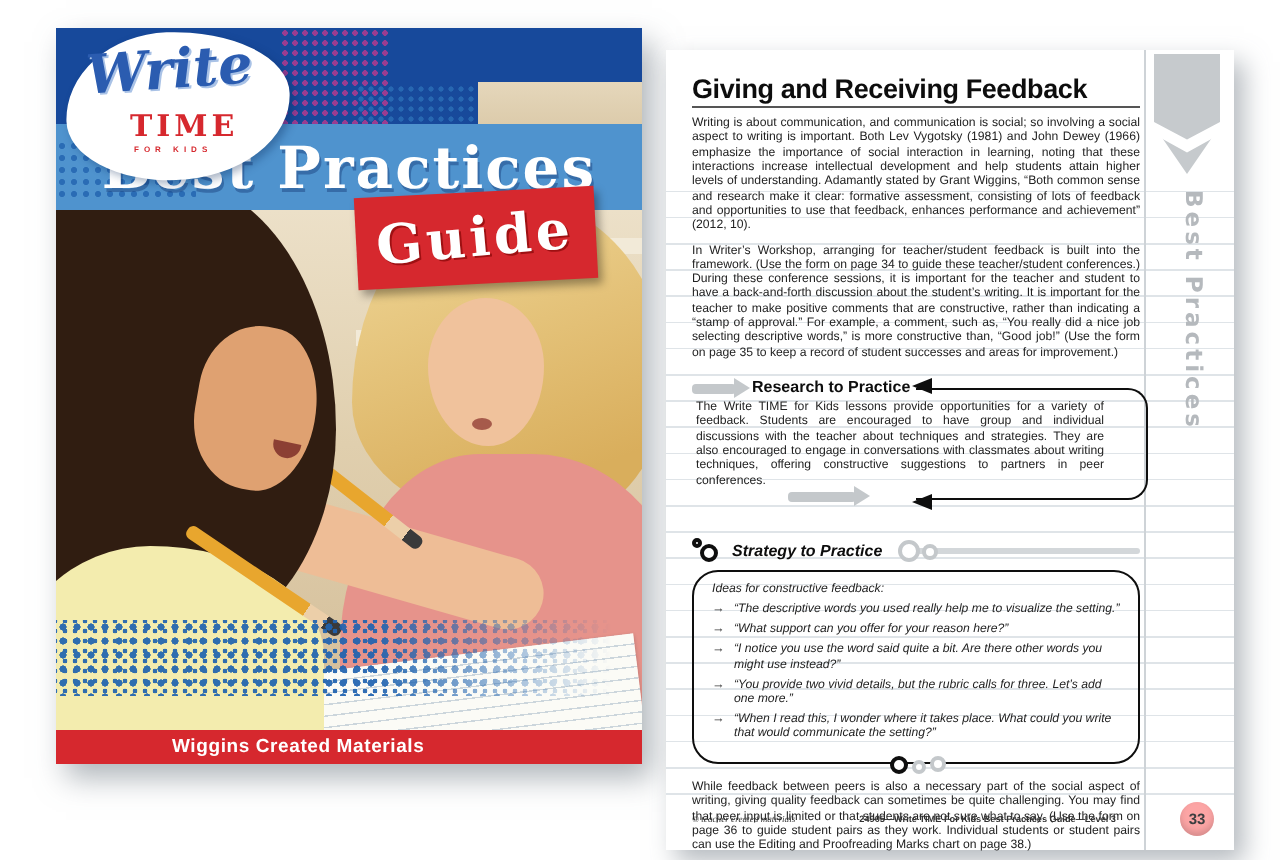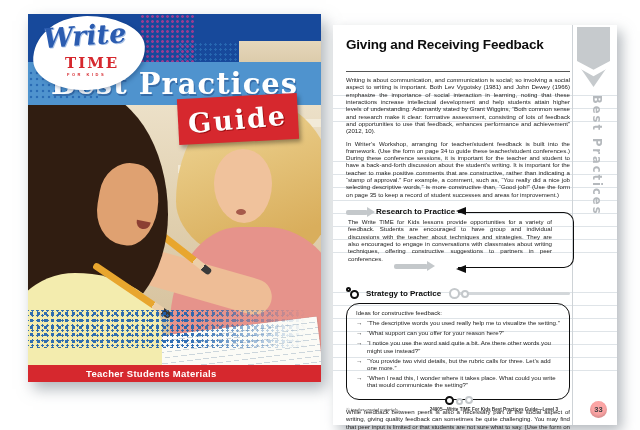--- a/index.html
+++ b/index.html
@@ -107,39 +107,39 @@
   .tab-ribbon { position:absolute; top:2px; right:7px; width:33px; height:60px; background:#c6cacd;
           clip-path:polygon(0 0,100% 0,100% 60%,50% 100%,0 60%); }
   .tab-notch { position:absolute; top:36px; right:7px; width:33px; height:16px; background:#fff;
           clip-path:polygon(0 0,50% 55%,100% 0,100% 38%,50% 95%,0 38%); }
   .tab-label { position:absolute; top:70px; right:13px; writing-mode:vertical-rl;
           font-family:"DejaVu Sans", sans-serif; font-size:11.5px; font-weight:bold;
           color:#b5b9bd; letter-spacing:2px; }
 
   .content { position:absolute; left:13px; top:12px; width:224px; color:#1d1d1d; }
   .page-title { font-size:13.5px; font-weight:bold; letter-spacing:-.2px; color:#0d0d0d;
-          border-bottom:1.3px solid #555; padding-bottom:19px; margin-bottom:4px; }
+          border-bottom:1.3px solid #555; padding-bottom:1px; margin-bottom:4px; }
   .para { font-size:6.1px; line-height:1.2; text-align:justify; margin-bottom:5px; color:#222; }
 
   .research { position:relative; margin:9px 0 8px 0; padding:11px 10px 7px 2px; }
   .research-heading { position:absolute; top:0; left:30px; font-size:8px; font-weight:bold; color:#0d0d0d; }
   .gray-arrow { position:absolute; height:5px; background:#c4c8cb; border-radius:2px; }
   .gray-arrow::after { content:""; position:absolute; right:-7px; top:-3px;
           border-left:8px solid #c4c8cb; border-top:5.5px solid transparent; border-bottom:5.5px solid transparent; }
   .ga-top { top:3px; left:0; width:22px; }
   .ga-bottom { bottom:0px; left:48px; width:34px; }
   .swoosh { position:absolute; top:5px; left:112px; right:-4px; bottom:1px;
           border:1.7px solid #0e0e0e; border-left:none; border-radius:0 10px 10px 0; pointer-events:none; }
   .swoosh::before { content:""; position:absolute; left:-2px; top:-6px;
           border-right:10px solid #0e0e0e; border-top:4.5px solid transparent; border-bottom:4.5px solid transparent; }
   .swoosh::after { content:""; position:absolute; left:-2px; bottom:-6px;
           border-right:10px solid #0e0e0e; border-top:4.5px solid transparent; border-bottom:4.5px solid transparent; }
   .research-body { padding-right:8px; margin-bottom:0; }
 
-  .strategy { margin-top:18px; }
+  .strategy { margin-top:18px;font-style:italic; }
   .strategy-header { display:flex; align-items:center; margin-bottom:2px; position:relative; height:14px; }
   .gear { position:relative; width:17px; height:14px; flex:0 0 17px; }
   .gear .g1 { position:absolute; left:4px; top:3px; width:9px; height:9px; background:#fff;
           border:2.4px solid #0e0e0e; border-radius:50%; }
   .gear .g2 { position:absolute; left:0; top:0; width:5px; height:5px; background:#fff;
           border:2px solid #0e0e0e; border-radius:50%; }
   .strategy-heading { font-size:8px; font-weight:bold; margin-left:3px; color:#0d0d0d; }
   .header-deco { flex:1; height:3px; background:#d3d7da; border-radius:2px; margin-left:14px; position:relative; }
   .header-deco::before { content:""; position:absolute; left:-6px; top:-4px; width:7px; height:7px;
           background:#fff; border:2.6px solid #c4c8cb; border-radius:50%; }
@@ -203,21 +203,21 @@
       <div class="pencil pencil1"></div>
       <div class="hair-left"></div>
       <div class="face-left"></div>
       <div class="smile-left"></div>
       <div class="shirt-left"></div>
       <div class="pencil pencil2"></div>
       <div class="dots-band"></div>
     </div>
 
     <div class="pub-band">
-      <span>Teacher Students Materials</span>
+      <span>Wiggins Created Materials</span>
     </div>
   </div>
 
   <div class="page">
     <div class="page-rules"></div>
     <div class="page-vline"></div>
     <div class="tab-ribbon"></div>
     <div class="tab-notch"></div>
     <div class="tab-label">Best Practices</div>
 

